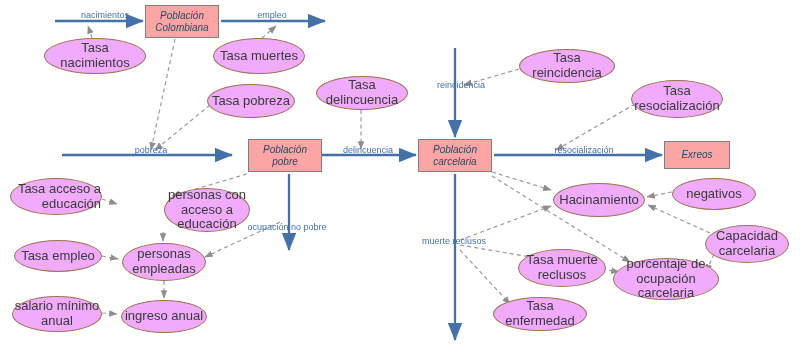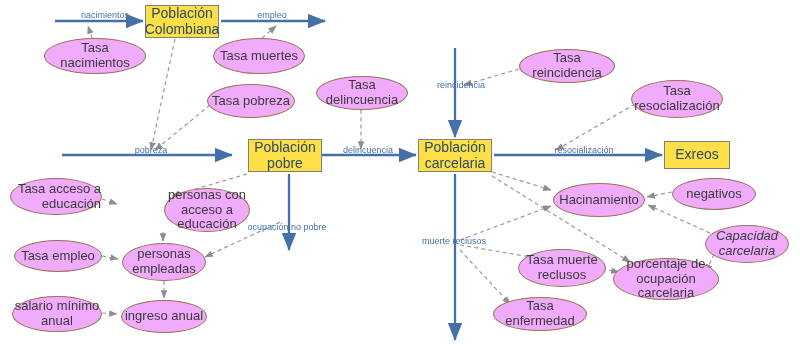--- a/index.html
+++ b/index.html
@@ -14,33 +14,34 @@
   .node{
     position:absolute;
     display:flex;align-items:center;justify-content:center;
     text-align:center;
     box-sizing:border-box;
     color:#3d3d3d;
     line-height:1.12;
     z-index:3;
   }
   .stock{
-    background:#fde047;
+    background:#fca5a5;
     border:1.2px solid #7f7f7f;
     color:#2c4a63;
-    font-size:14px;
+    font-size:10px;
+    font-style:italic;
   }
   .var{
     background:#f0abfc;
     border:1.1px solid #9c7254;
     border-radius:50%;
     font-size:13px;
     color:#3a3a3a;
   }
-  .var.ital{font-style:italic;}
+  .var.ital{}
   .flowlabel{
     position:absolute;
     color:#4472a8;
     font-size:9px;
     text-align:center;
     z-index:4;
     line-height:1.15;
     white-space:nowrap;
   }
   .flowlabel.wrap{white-space:normal;}

